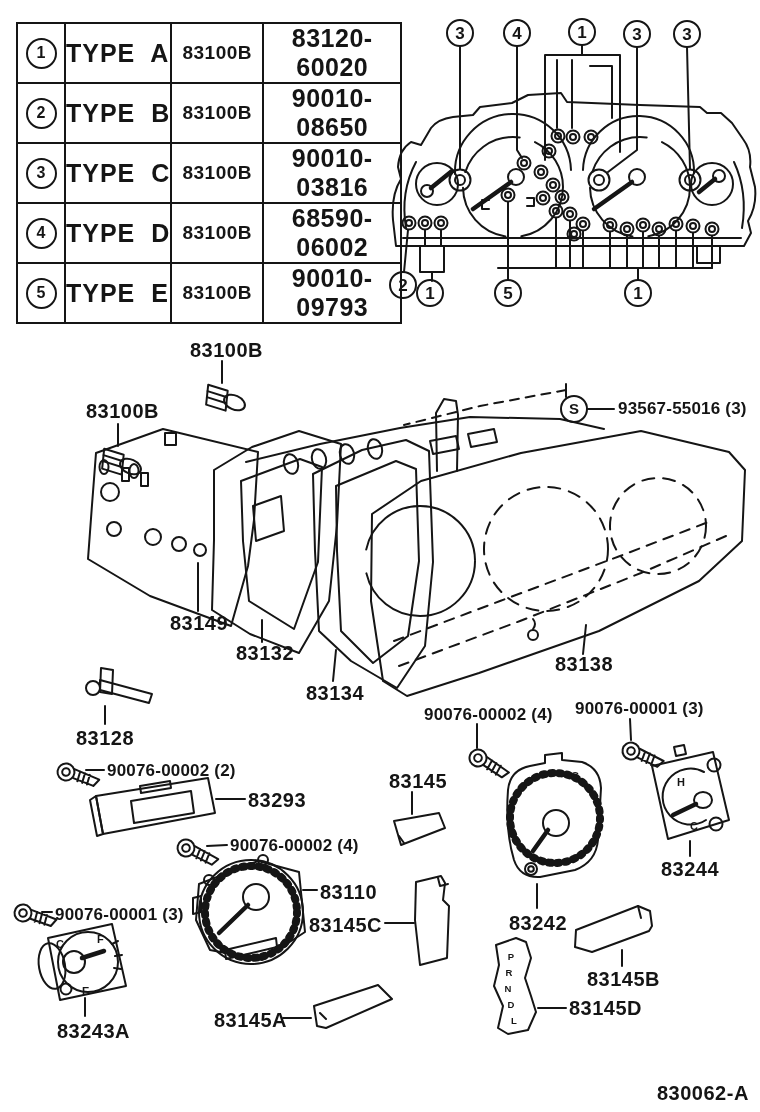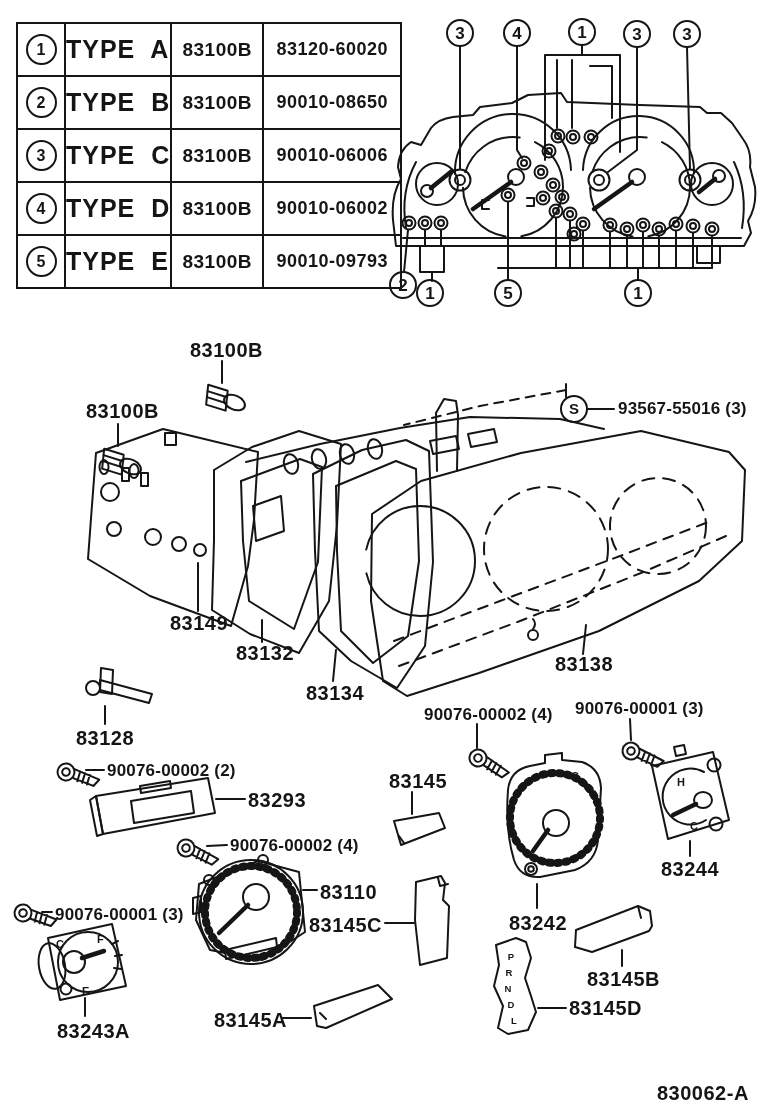--- a/index.html
+++ b/index.html
@@ -19,21 +19,21 @@
   .dsh2{stroke-dasharray:12 9;}
   .dshL{stroke-dasharray:9 7;}
   .gap1{stroke-dasharray:70 16;}
   .gap2{stroke-dasharray:160 24;}
   .nd{stroke-width:4.5;}
   table.type-table{position:absolute;left:16px;top:22px;border-collapse:collapse;table-layout:fixed;}
   table.type-table td{border:2.5px solid #151515;height:51px;padding:0;vertical-align:middle;}
   td.c-num{width:46px;text-align:center;}
   td.c-type{width:89px;font-size:25px;font-weight:700;padding-left:12px;white-space:pre;letter-spacing:1px;}
   td.c-code{width:90px;text-align:center;font-size:19px;font-weight:700;letter-spacing:.5px;}
-  td.c-part{width:136px;text-align:center;font-size:18px;font-weight:700;letter-spacing:.5px;margin-left:46px;}
+  td.c-part{width:136px;text-align:center;font-size:25px;font-weight:700;letter-spacing:.5px;margin-left:46px;}
   .circ{display:inline-flex;width:27px;height:27px;border:2.3px solid #151515;border-radius:50%;
         align-items:center;justify-content:center;font-size:16px;font-weight:700;line-height:1;}
 </style>
 </head>
 <body>
 
 <div class="page">
 
 <svg width="760" height="1112" viewBox="0 0 760 1112">
   <defs>
@@ -367,27 +367,27 @@
     <tr>
       <td class="c-num"><span class="circ">2</span></td>
       <td class="c-type">TYPE  B</td>
       <td class="c-code">83100B</td>
       <td class="c-part">90010-08650</td>
     </tr>
     <tr>
       <td class="c-num"><span class="circ">3</span></td>
       <td class="c-type">TYPE  C</td>
       <td class="c-code">83100B</td>
-      <td class="c-part">90010-06006</td>
+      <td class="c-part">90010-03816</td>
     </tr>
     <tr>
       <td class="c-num"><span class="circ">4</span></td>
       <td class="c-type">TYPE  D</td>
       <td class="c-code">83100B</td>
-      <td class="c-part">90010-06002</td>
+      <td class="c-part">68590-06002</td>
     </tr>
     <tr>
       <td class="c-num"><span class="circ">5</span></td>
       <td class="c-type">TYPE  E</td>
       <td class="c-code">83100B</td>
       <td class="c-part">90010-09793</td>
     </tr>
   </tbody>
 </table>
 

